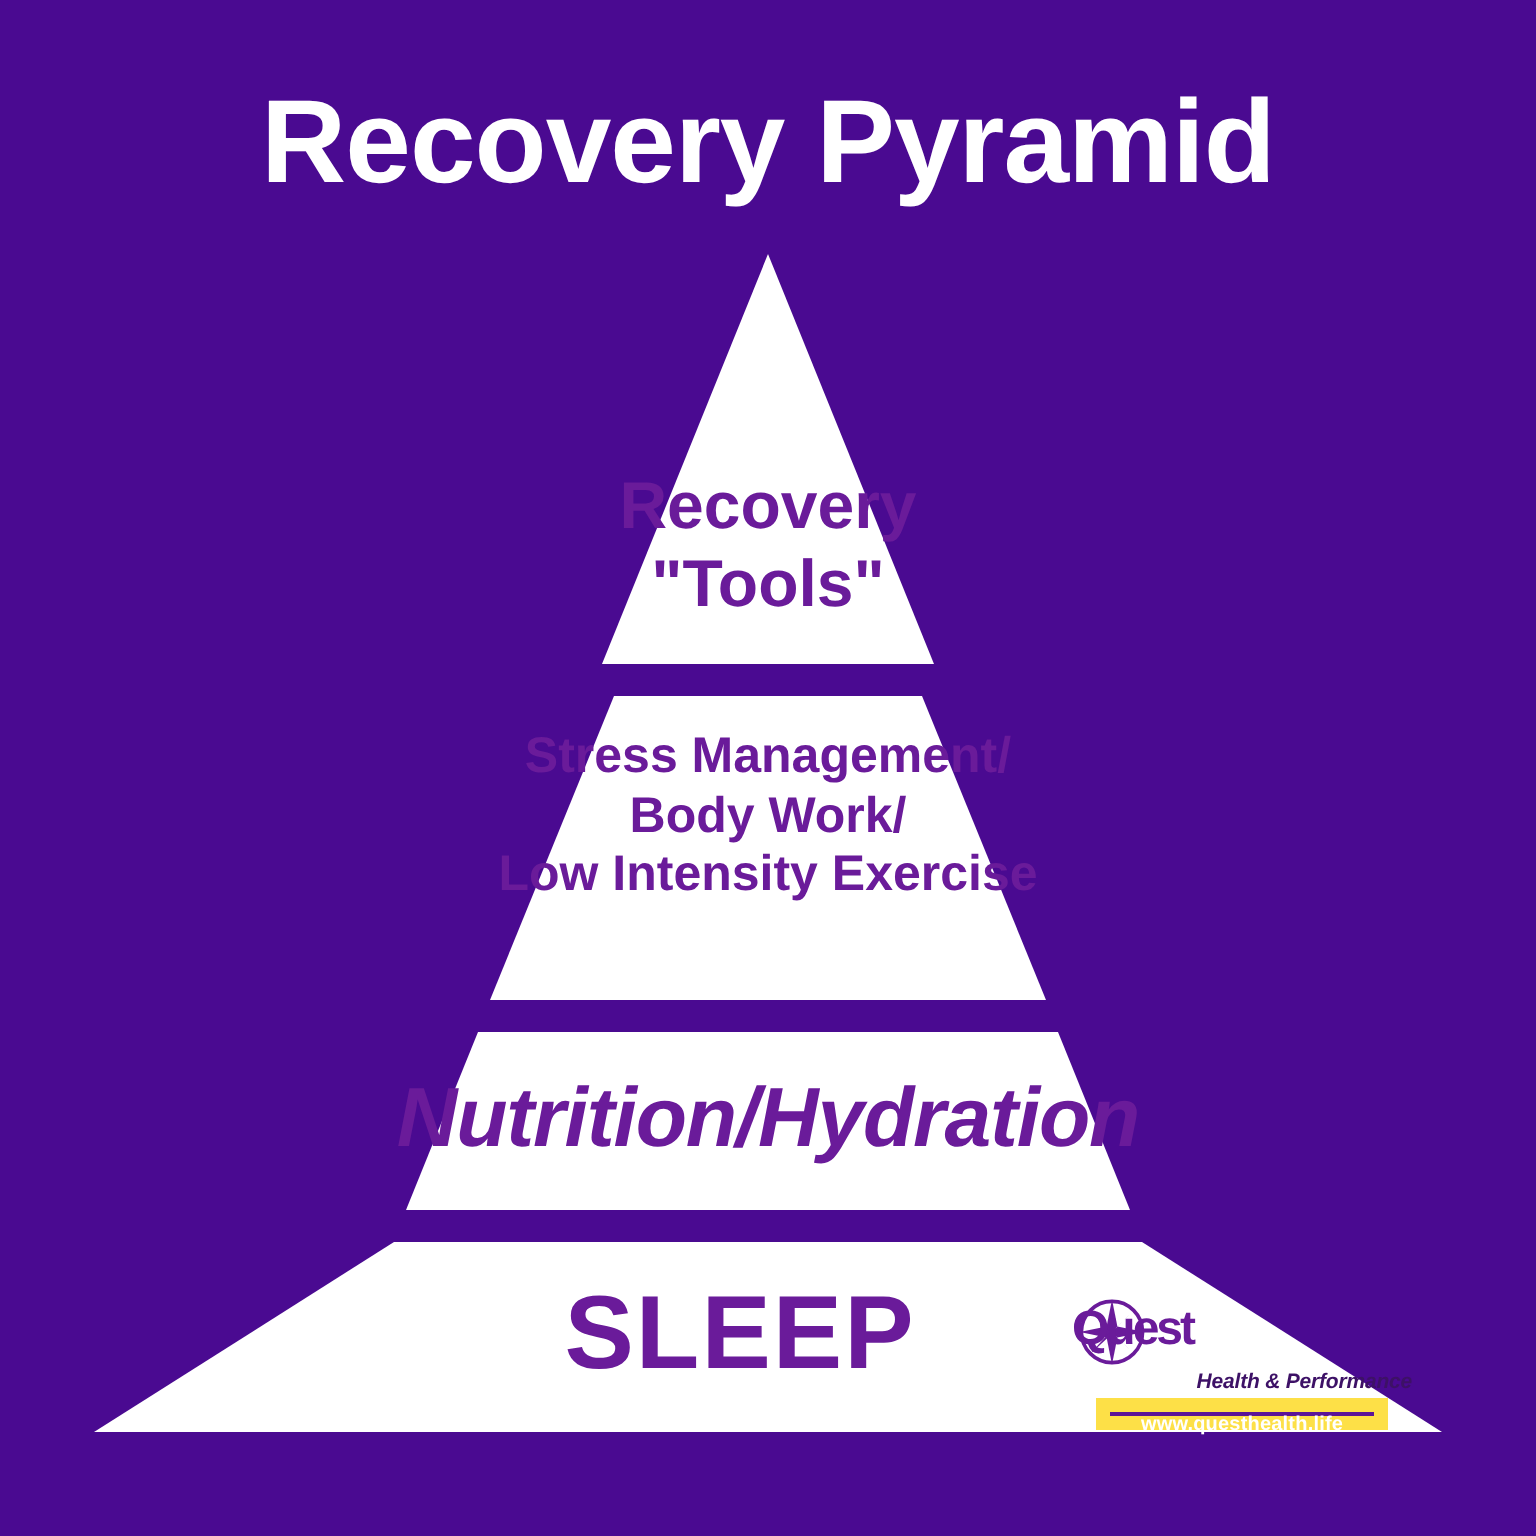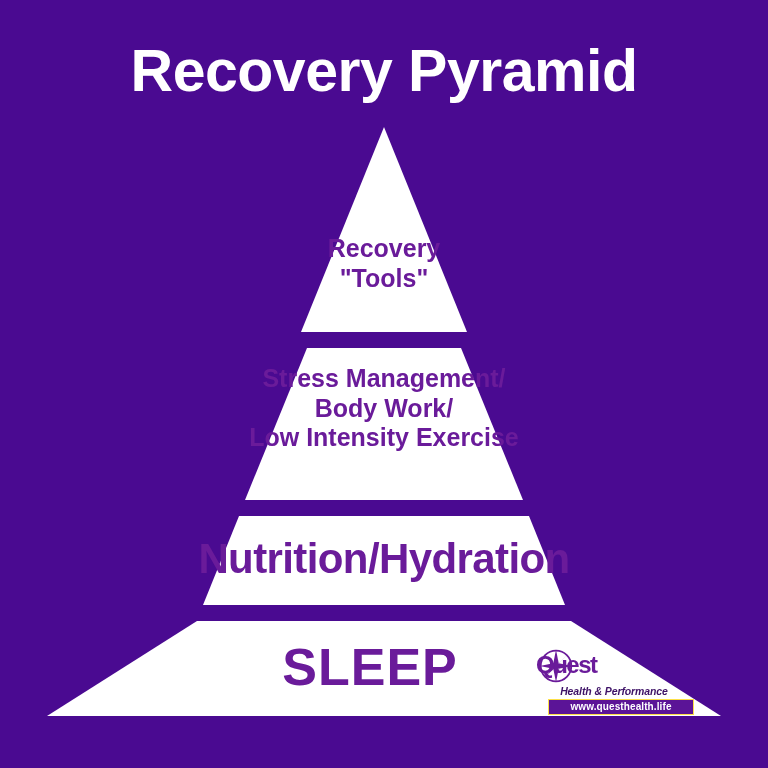--- a/index.html
+++ b/index.html
@@ -44,34 +44,35 @@
     text-align: center;
     color: #6a1b9a;
     font-weight: bold;
     line-height: 1.18;
     white-space: pre-line;
   }
   #tier-label-0 {
     left: 234px;
     top: 234px;
     width: 300px;
-    font-size: 25px;
+    font-size: 33px;
   }
   #tier-label-1 {
     left: 184px;
     top: 364px;
     width: 400px;
     font-size: 25px;
   }
   #tier-label-2 {
     left: 134px;
     top: 534px;
     width: 500px;
     font-size: 42px;
     letter-spacing: -0.6px;
+    font-style: italic;
   }
   #tier-label-3 {
     left: 210px;
     top: 637px;
     width: 320px;
     font-size: 52px;
     letter-spacing: 1px;
   }
   
   #brand-logo {
@@ -99,38 +100,38 @@
     width: 160px;
     height: 42px;
     color: #6a1b9a;
     font-size: 24px;
     font-weight: bold;
     letter-spacing: -1.5px;
     line-height: 42px;
   }
   #logo-tagline {
     position: absolute;
-    left: 0;
+    left: 12px;
     top: 39px;
     width: 160px;
-    text-align: center;
+    text-align: right;
     color: #3d1166;
     font-size: 10.5px;
     font-weight: bold;
     font-style: italic;
     letter-spacing: -0.1px;
   }
   #logo-url-bar {
     position: absolute;
     left: 14px;
     top: 53px;
     width: 146px;
     height: 16px;
     background: #5b1497;
-    border: 1px solid #fde047;
+    border: 7px solid #fde047;
     box-sizing: border-box;
   }
   #logo-url {
     display: block;
     text-align: center;
     color: #ffffff;
     font-size: 10px;
     font-weight: bold;
     line-height: 14px;
     letter-spacing: 0.1px;

